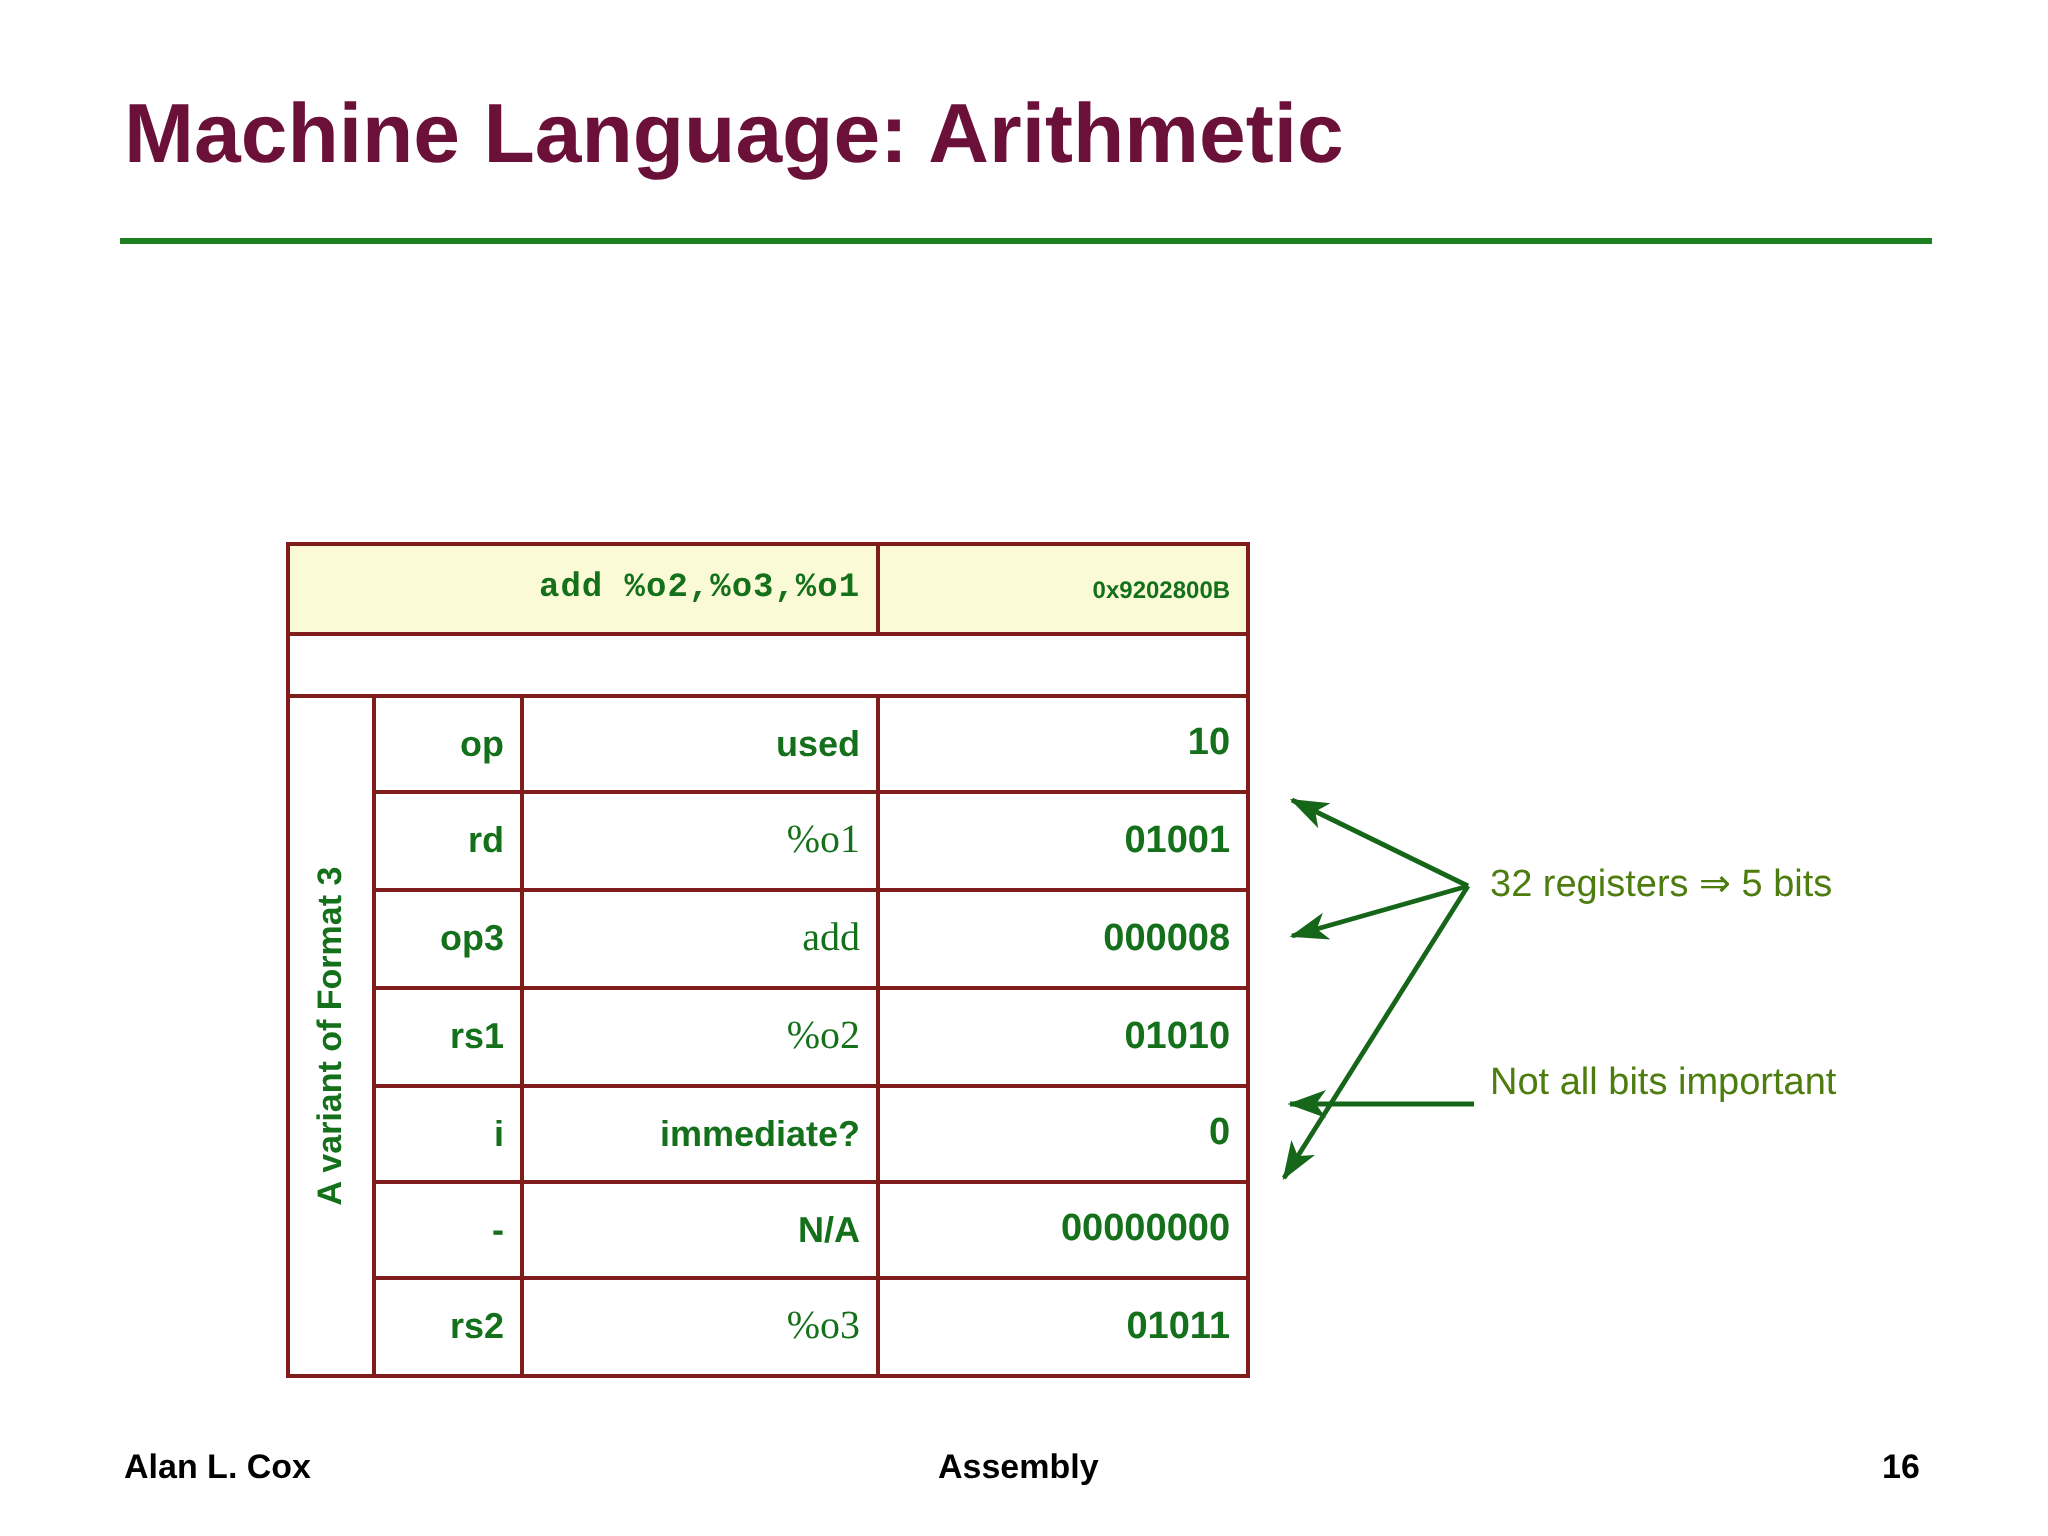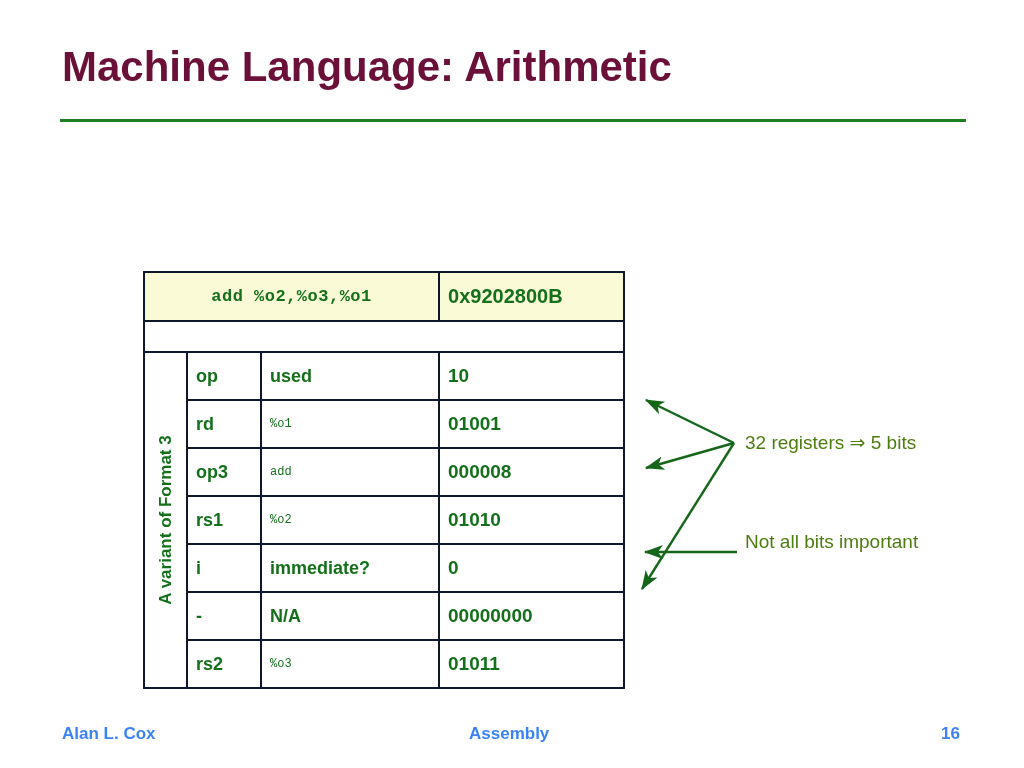--- a/index.html
+++ b/index.html
@@ -46,24 +46,25 @@
   #format-table {
     position: absolute;
     left: 143px;
     top: 271px;
     width: 480px;
     border-collapse: collapse;
     table-layout: fixed;
   }
 
   #format-table td {
-    border: 2px solid #0f172a;
+    border: 2px solid #7f1d1d;
     color: #14701A;
     vertical-align: middle;
     padding: 12px 8px;
+    text-align: right;
   }
 
   .col-rot   { width: 43px;  padding: 0; }
   .col-label { width: 74px;  }
   .col-desc  { width: 178px; }
   .col-val   { width: 185px; }
 
   td.cell-hdr-asm {
     background: #FAFAD7;
     height: 35px;
@@ -71,21 +72,21 @@
     font-family: "Liberation Mono", monospace;
     font-weight: bold;
     font-size: 17px;
     letter-spacing: 0.5px;
   }
 
   td.cell-hdr-hex {
     background: #FAFAD7;
     height: 35px;
     font-weight: bold;
-    font-size: 20px;
+    font-size: 12px;
     padding-left: 12px;
   }
 
   td.cell-spacer {
     background: #ffffff;
     height: 31px;
   }
 
   tr.data-row td { height: 37px; border-radius: 15px; }
 
@@ -120,22 +121,22 @@
     padding-left: 10px;
   }
 
   td.cell-desc-bold {
     font-weight: bold;
     font-size: 18px;
     padding-left: 11px;
   }
 
   td.cell-desc-mono {
-    font-family: Liberation Mono, monospace;
-    font-size: 12px;
+    font-family: Liberation Serif, serif;
+    font-size: 20px;
     padding-left: 11px;
   }
 
   td.cell-value {
     font-weight: bold;
     font-size: 19px;
     padding-left: 12px;
   }
 
   
@@ -156,21 +157,21 @@
     white-space: nowrap;
   }
 
   #note-registers { left: 745px; top: 431px; }
   #note-bits      { left: 745px; top: 530px; }
 
   
   .footer-text {
     position: absolute;
     top: 724px;
-    color: #3b82f6;
+    color: #000000;
     font-weight: bold;
     font-size: 17px;
     white-space: nowrap;
   }
 
   #footer-author { left: 62px; }
   #footer-center { left: 469px; }
   #footer-page   { left: 941px; }
 </style>
 </head>

